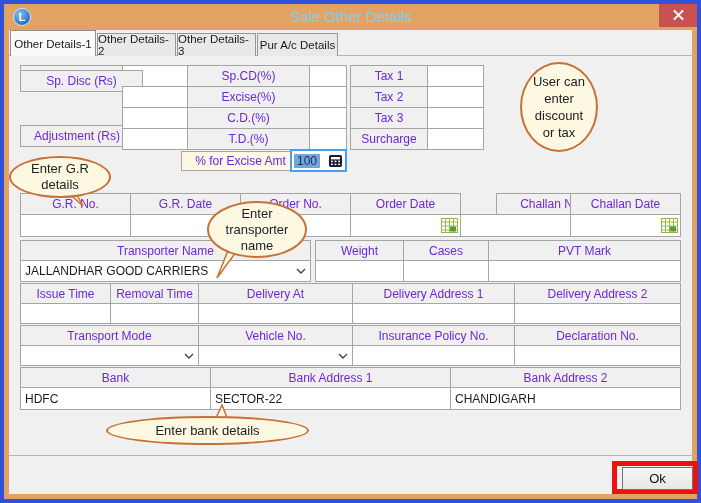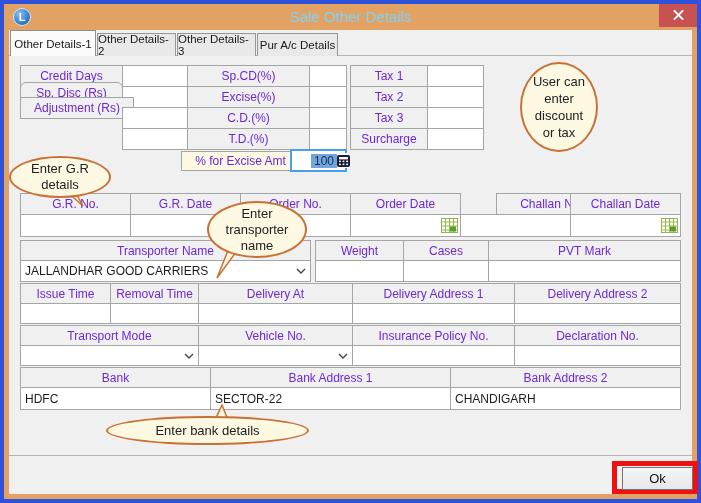--- a/index.html
+++ b/index.html
@@ -27,21 +27,21 @@
   .hdr{position:absolute;background:#f0f0f0;border:1px solid #a5a5a5;display:flex;align-items:center;justify-content:center;
        font-size:12px;color:#6d28d9;white-space:nowrap;overflow:hidden;}
   .fld{position:absolute;background:#ffffff;border:1px solid #a5a5a5;display:flex;align-items:center;
        font-size:12px;color:#1c1c1c;padding:0 4px;white-space:nowrap;overflow:hidden;}
   .fld.iconright{justify-content:space-between;padding-right:2px;}
   .combo{justify-content:space-between;padding-right:4px;}
 
   
   .excise-lbl{background:#fcf8e2;}
   .excise-group{position:absolute;left:281px;top:119px;width:57px;height:23px;background:#fff;
-       border:2px solid #4aa0e8;display:flex;align-items:center;justify-content:space-between;padding:0 18px;}
+       border:2px solid #4aa0e8;display:flex;align-items:center;justify-content:space-between;padding:0 1px;}
   .sel{background:#74a5da;color:#12305e;font-size:12px;padding:0 3px;margin-left:1px;}
   .calc-btn{width:17px;height:15px;display:flex;align-items:center;justify-content:center;background:#fff;}
 
   
   .callout{position:absolute;background:#fcf8e2;border:2px solid #c87137;border-radius:50%;
        display:flex;flex-direction:column;align-items:center;justify-content:center;
        font-size:13px;line-height:16px;color:#222;text-align:center;z-index:40;}
   .tail{position:absolute;z-index:39;}
 
   .footer-line{position:absolute;left:0;top:425px;width:683px;height:1px;background:#b5b5b5;}
@@ -73,28 +73,28 @@
     <div class="tab" style="left:168px;top:3px;width:79px;height:23px;">Other Details-3</div>
     <div class="tab" style="left:248px;top:3px;width:81px;height:23px;">Pur A/c Details</div>
 
     <div class="hdr" style="left:11px;top:35px;width:103px;height:22px;">Credit Days</div>
     <div class="fld" style="left:113px;top:35px;width:66px;height:22px;"></div>
     <div class="hdr" style="left:178px;top:35px;width:123px;height:22px;">Sp.CD(%)</div>
     <div class="fld" style="left:300px;top:35px;width:38px;height:22px;"></div>
     <div class="hdr" style="left:341px;top:35px;width:78px;height:22px;">Tax 1</div>
     <div class="fld" style="left:418px;top:35px;width:57px;height:22px;"></div>
 
-    <div class="hdr" style="left:11px;top:52px;width:103px;height:22px;border-radius:6px;">Sp. Disc (Rs)</div>
+    <div class="hdr" style="left:11px;top:40px;width:123px;height:22px;">Sp. Disc (Rs)</div>
     <div class="fld" style="left:113px;top:56px;width:66px;height:22px;"></div>
     <div class="hdr" style="left:178px;top:56px;width:123px;height:22px;">Excise(%)</div>
     <div class="fld" style="left:300px;top:56px;width:38px;height:22px;"></div>
     <div class="hdr" style="left:341px;top:56px;width:78px;height:22px;">Tax 2</div>
     <div class="fld" style="left:418px;top:56px;width:57px;height:22px;"></div>
 
-    <div class="hdr" style="left:11px;top:67px;width:114px;height:22px;">Adjustment (Rs)</div>
+    <div class="hdr" style="left:11px;top:95px;width:114px;height:22px;">Adjustment (Rs)</div>
     <div class="fld" style="left:113px;top:77px;width:66px;height:22px;"></div>
     <div class="hdr" style="left:178px;top:77px;width:123px;height:22px;">C.D.(%)</div>
     <div class="fld" style="left:300px;top:77px;width:38px;height:22px;"></div>
     <div class="hdr" style="left:341px;top:77px;width:78px;height:22px;">Tax 3</div>
     <div class="fld" style="left:418px;top:77px;width:57px;height:22px;"></div>
 
     <div class="fld" style="left:113px;top:98px;width:66px;height:22px;"></div>
     <div class="hdr" style="left:178px;top:98px;width:123px;height:22px;">T.D.(%)</div>
     <div class="fld" style="left:300px;top:98px;width:38px;height:22px;"></div>
     <div class="hdr" style="left:341px;top:98px;width:78px;height:22px;">Surcharge</div>

